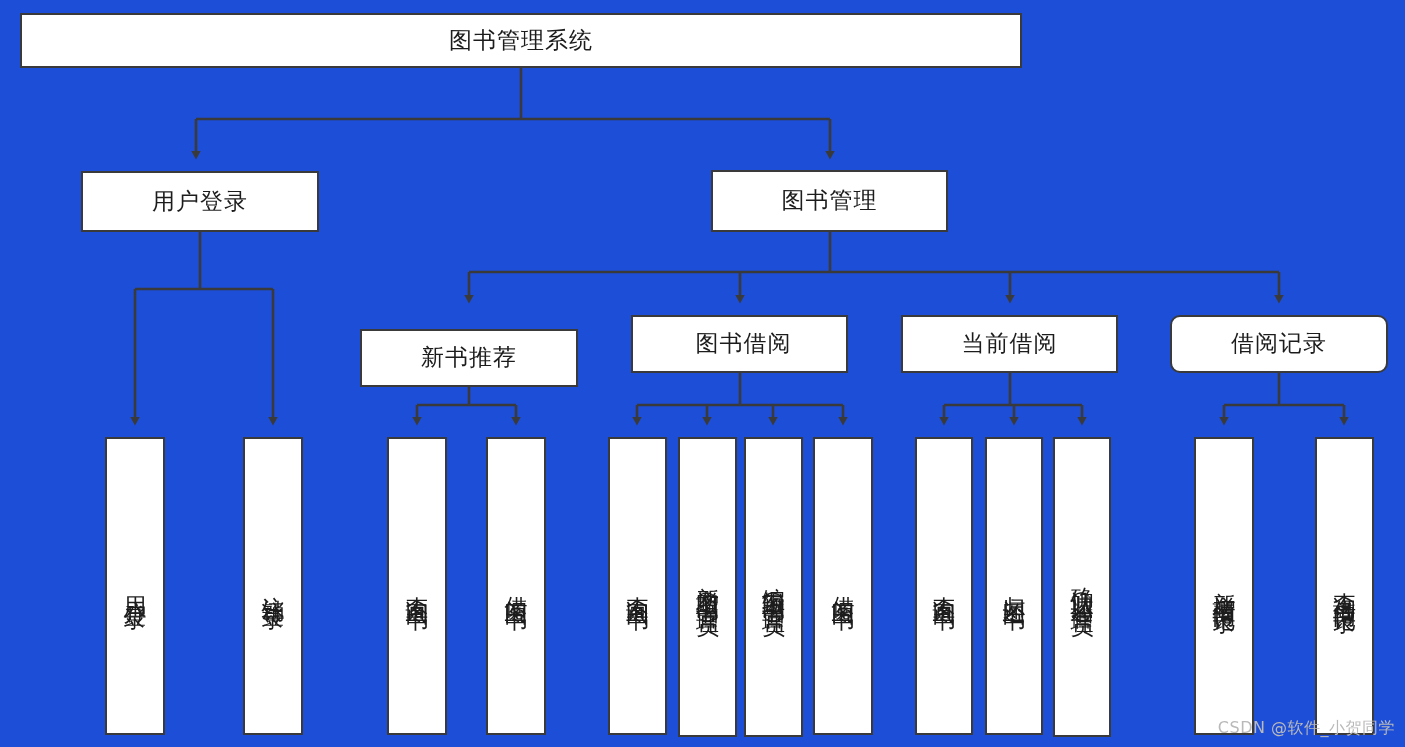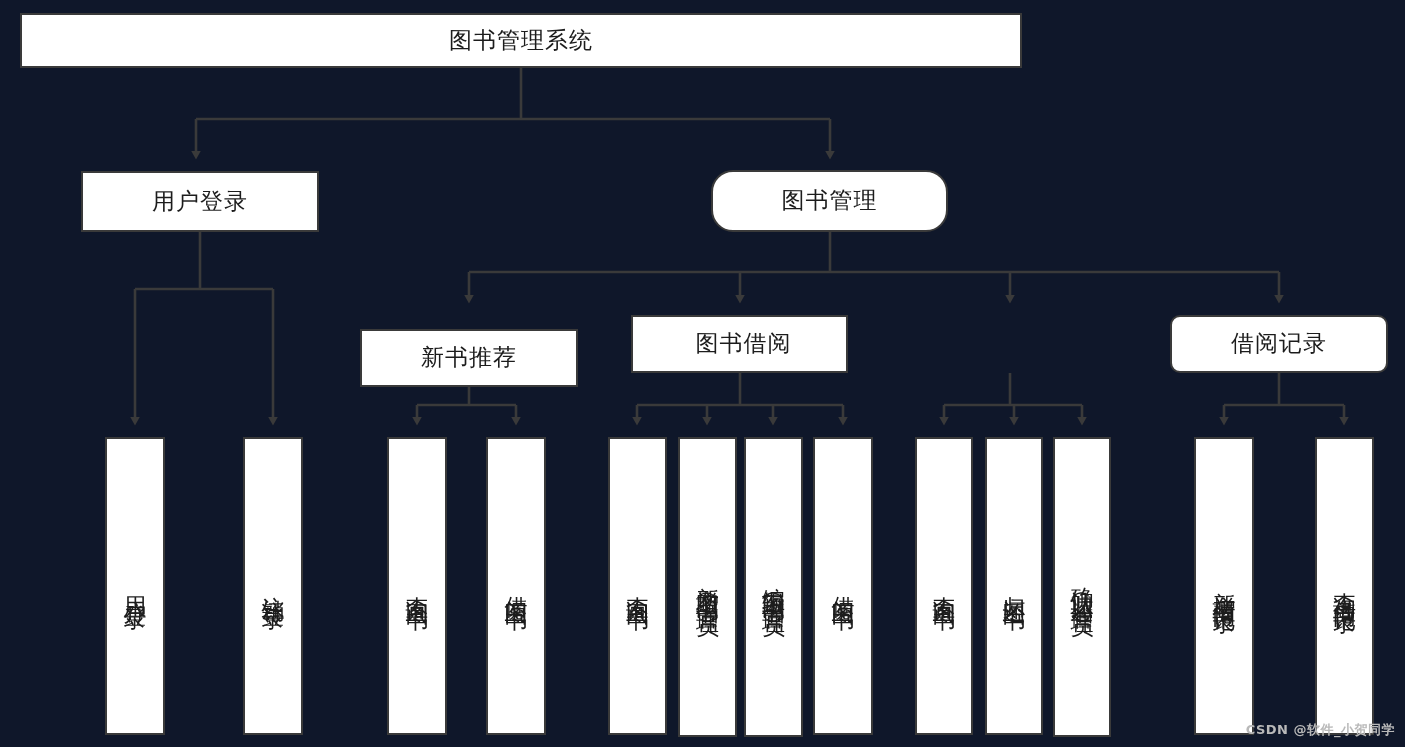--- a/index.html
+++ b/index.html
@@ -8,21 +8,21 @@
     padding: 0;
     background: #ffffff;
   }
   body {
     font-family: "DejaVu Sans", "Liberation Sans", sans-serif;
   }
   #diagram-root {
     position: relative;
     width: 1405px;
     height: 747px;
-    background: #0f172a;
+    background: #1d4ed8;
     overflow: hidden;
   }
   svg.diagram-canvas {
     position: absolute;
     left: 0;
     top: 0;
     width: 1405px;
     height: 747px;
     display: block;
   }
@@ -52,27 +52,26 @@
     writing-mode: vertical-rl;
     text-orientation: upright;
     font-size: 23px;
     letter-spacing: 4px;
     line-height: 1.0;
   }
   .watermark {
     position: absolute;
     right: 10px;
     bottom: 8px;
-    font-size: 13px;
+    font-size: 16px;
     color: #b9b9b9;
     font-family: "DejaVu Sans", "Liberation Sans", sans-serif;
     letter-spacing: 0.5px;
     white-space: nowrap;
     pointer-events: none;
-    font-weight: bold;
   }
 </style>
 </head>
 <body>
 
 <div id="diagram-root">
 
   <svg class="diagram-canvas" viewBox="0 0 1405 747" xmlns="http://www.w3.org/2000/svg">
     <defs>
       <marker id="arrowhead" markerWidth="9" markerHeight="10" refX="1.5" refY="5" orient="auto" markerUnits="userSpaceOnUse">
@@ -135,30 +134,33 @@
     </g>
   </svg>
 
   <div class="node-box node-horizontal" style="left: 20px; top: 13px; width: 1002px; height: 55px;">
     <span class="node-label">图书管理系统</span>
   </div>
 
   <div class="node-box node-horizontal" style="left: 81px; top: 171px; width: 238px; height: 61px;">
     <span class="node-label">用户登录</span>
   </div>
-  <div class="node-box node-horizontal" style="left: 711px; top: 170px; width: 237px; height: 62px; border-radius: 22px;">
+  <div class="node-box node-horizontal" style="left: 711px; top: 170px; width: 237px; height: 62px;">
     <span class="node-label">图书管理</span>
   </div>
 
   <div class="node-box node-horizontal" style="left: 360px; top: 329px; width: 218px; height: 58px;">
     <span class="node-label">新书推荐</span>
   </div>
   <div class="node-box node-horizontal" style="left: 631px; top: 315px; width: 217px; height: 58px; padding-left: 8px;">
     <span class="node-label">图书借阅</span>
   </div>
+  <div class="node-box node-horizontal" style="left: 901px; top: 315px; width: 217px; height: 58px;">
+    <span class="node-label">当前借阅</span>
+  </div>
   <div class="node-box node-horizontal" style="left: 1170px; top: 315px; width: 218px; height: 58px; border-radius: 10px;">
     <span class="node-label">借阅记录</span>
   </div>
 
   <div class="node-box node-vertical" style="left: 105px; top: 437px; width: 60px; height: 298px;">
     <span class="node-label">用户登录</span>
   </div>
   <div class="node-box node-vertical" style="left: 243px; top: 437px; width: 60px; height: 298px;">
     <span class="node-label">注销登录</span>
   </div>

